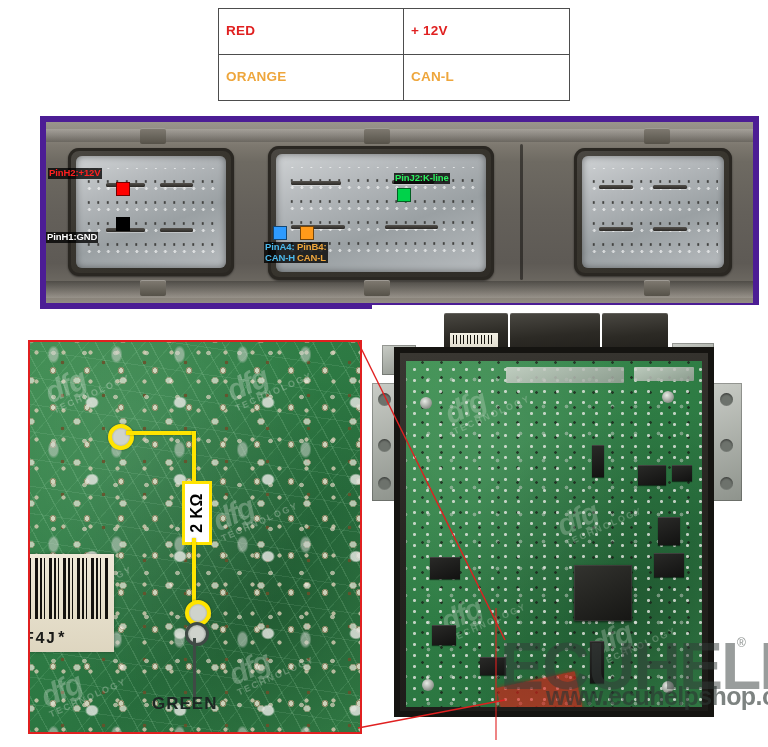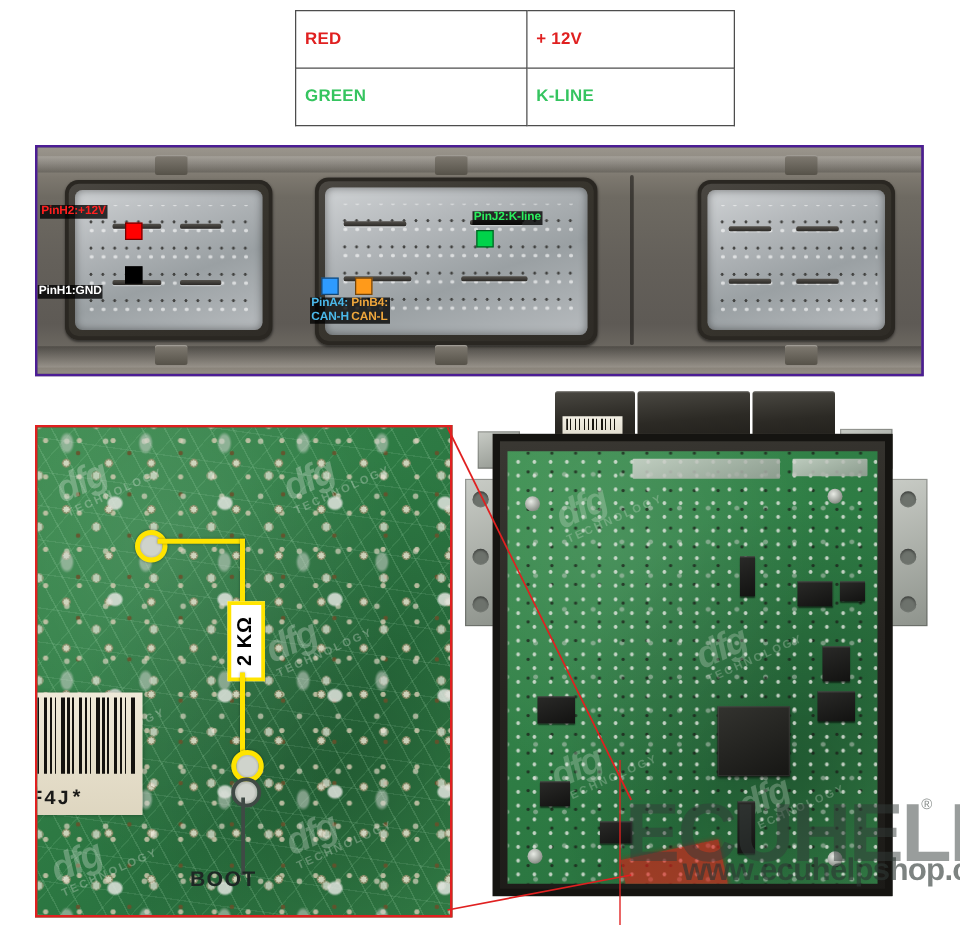--- a/index.html
+++ b/index.html
@@ -11,21 +11,21 @@
     width: 768px;
     height: 747px;
     position: relative;
     overflow: hidden;
     font-family: "Liberation Sans", sans-serif;
   }
 
   
   #legend-table {
     position: absolute;
-    left: 236px;
+    left: 218px;
     top: 8px;
     width: 352px;
     height: 93px;
     border-collapse: collapse;
     table-layout: fixed;
     background: #ffffff;
   }
   #legend-table td {
     border: 1px solid #4d4d4d;
     padding: 0 0 0 7px;
@@ -35,25 +35,25 @@
     height: 18.6px;
     line-height: 18.6px;
     vertical-align: middle;
     white-space: nowrap;
   }
   #legend-table td.c-color { width: 177px; }
 
   
   #connector-photo {
     position: absolute;
-    left: 28px;
+    left: 40px;
     top: 116px;
     width: 707px;
     height: 181px;
-    border: 2px solid #4c1d95;
+    border: 6px solid #4c1d95;
     overflow: hidden;
     background: #6d6a64;
   }
   .ecu-body {
     position: absolute;
     inset: 0;
     background:
       linear-gradient(180deg,
         #9a958c 0%, #8d8880 7%, #7d786f 13%,
         #6e6a62 22%, #64605a 50%, #5e5a55 78%,
@@ -408,22 +408,22 @@
 </head>
 <body>
 
 <table id="legend-table">
   <tbody>
     <tr>
       <td class="c-color" style="color:#e02020">RED</td>
       <td style="color:#e02020">+ 12V</td>
     </tr>
     <tr>
-      <td class="c-color" style="color:#35c45f">GREEN</td>
-      <td style="color:#35c45f">K-LINE</td>
+      <td class="c-color" style="color:#eea63c">ORANGE</td>
+      <td style="color:#eea63c">CAN-L</td>
     </tr>
   </tbody>
 </table>
 
 <div id="connector-photo">
   <div class="ecu-body"></div>
 
   <div class="conn" style="left:22px; top:26px; width:166px; height:128px;">
     <div class="conn-inner">
       <div class="pin-grid"></div>
@@ -521,21 +521,21 @@
   <div class="y-line" style="left:96px; top:89px; width:70px; height:4px;"></div>
   <div class="y-line" style="left:162px; top:89px; width:4px; height:52px;"></div>
   <div id="resistor-box" style="left:152px; top:139px; width:24px; height:58px;">
     <span>2 KΩ</span>
   </div>
   <div class="y-line" style="left:162px; top:196px; width:4px; height:68px;"></div>
   <div class="y-ring" style="left:155px; top:258px; width:18px; height:18px;"></div>
 
   <div class="b-ring" style="left:155px; top:280px; width:18px; height:18px;"></div>
   <div class="b-line" style="left:163px; top:296px; width:3px; height:62px;"></div>
-  <div id="boot-label" style="left:122px; top:352px;">BOOT</div>
+  <div id="boot-label" style="left:122px; top:352px;">GREEN</div>
 </div>
 
 <div id="ecu-board-photo">
 
   <div class="top-conn" style="left:72px; top:8px; width:64px; height:40px;"></div>
   <div class="top-conn" style="left:138px; top:8px; width:90px; height:40px;"></div>
   <div class="top-conn" style="left:230px; top:8px; width:66px; height:40px;"></div>
   <div id="board-sticker" style="left:78px; top:28px; width:48px; height:18px;"></div>
 
   <div class="heatsink-lug" style="left:0px; top:78px; width:30px; height:118px;"></div>

